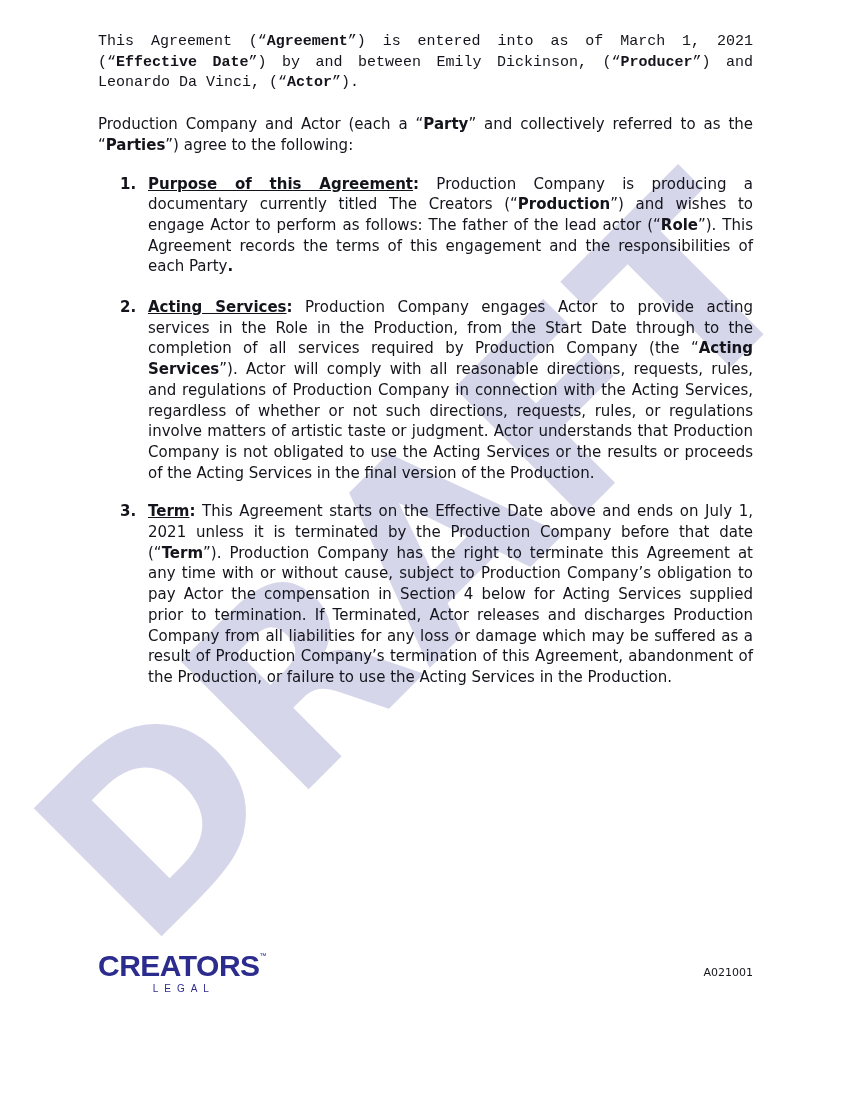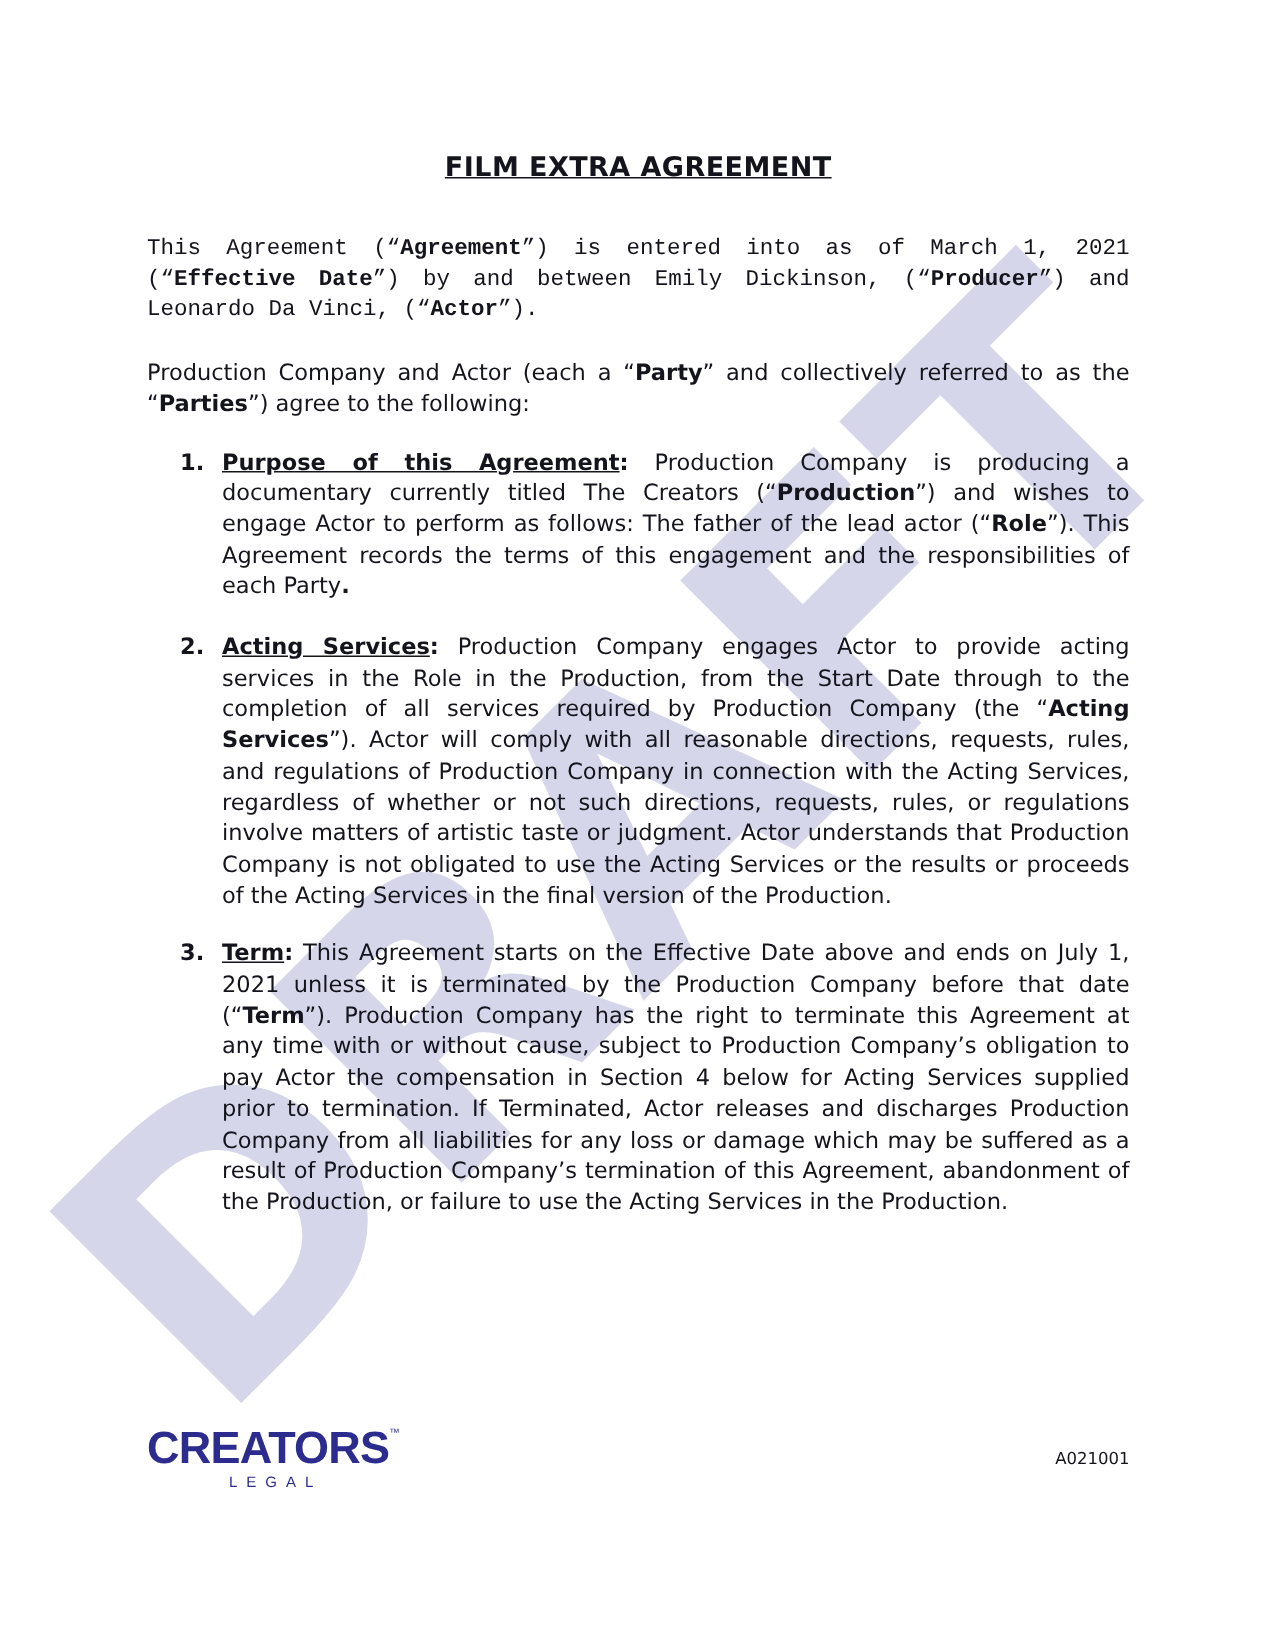--- a/index.html
+++ b/index.html
@@ -117,21 +117,20 @@
 </style>
 </head>
 <body>
 
 <div class="page">
 
   <div class="watermark">DRAFT</div>
 
   <div class="content">
 
-    <h1 class="doc-title">FILM EXTRA AGREEMENT</h1>
 
     <p class="para para-intro"><span>This Agreement (“</span><span class="b">Agreement</span><span>”) is entered into as of March 1, 2021 (“</span><span class="b">Effective Date</span><span>”) by and between Emily Dickinson, (“</span><span class="b">Producer</span><span>”) and Leonardo Da Vinci, (“</span><span class="b">Actor</span><span>”).</span></p>
 
     <p class="para para-parties"><span>Production Company and Actor (each a “</span><span class="b">Party</span><span>” and collectively referred to as the “</span><span class="b">Parties</span><span>”) agree to the following:</span></p>
 
     <div class="list-item li-purpose">
       <span class="list-num">1.</span>
       <div class="list-text"><span class="b u">Purpose of this Agreement</span><span class="b">:</span><span> Production Company is producing a documentary currently titled The Creators (“</span><span class="b">Production</span><span>”) and wishes to engage Actor to perform as follows: The father of the lead actor (“</span><span class="b">Role</span><span>”). This Agreement records the terms of this engagement and the responsibilities of each Party</span><span class="b">.</span></div>
     </div>
 

